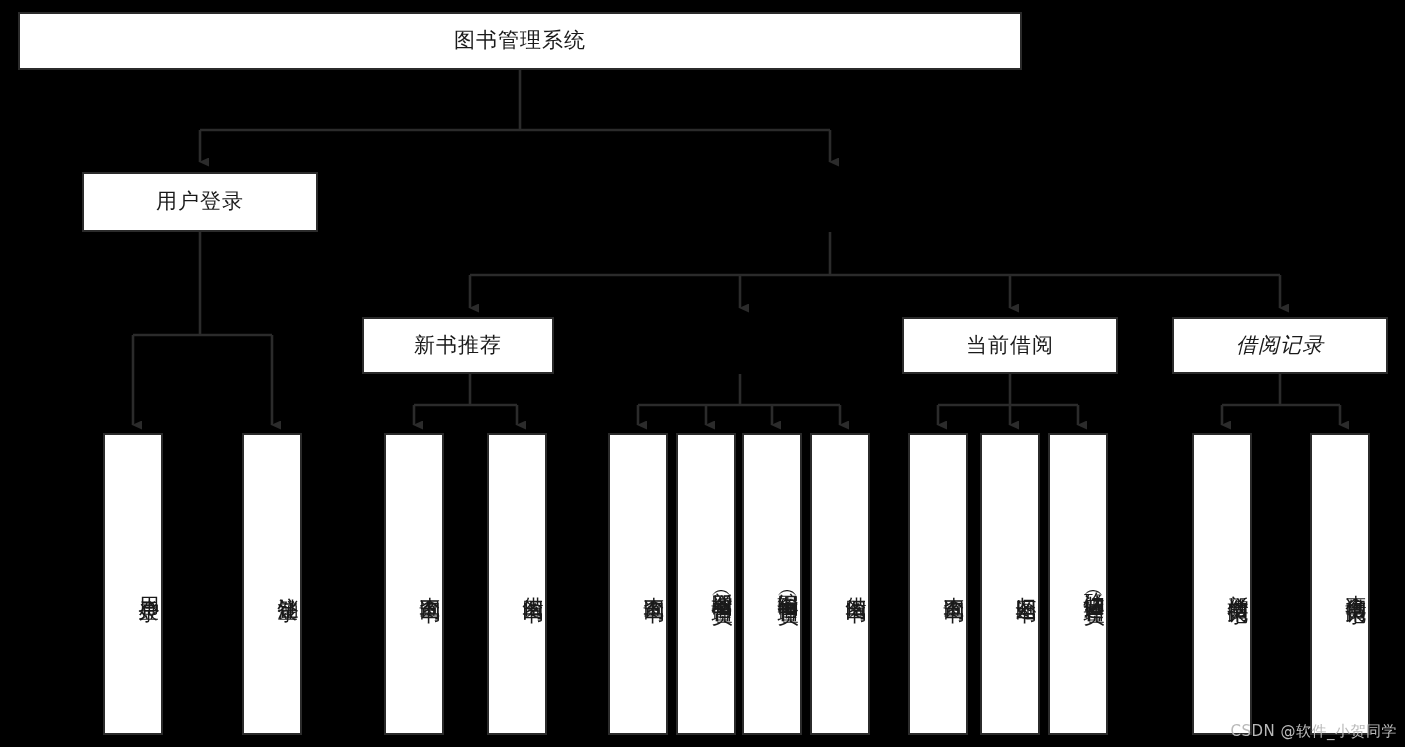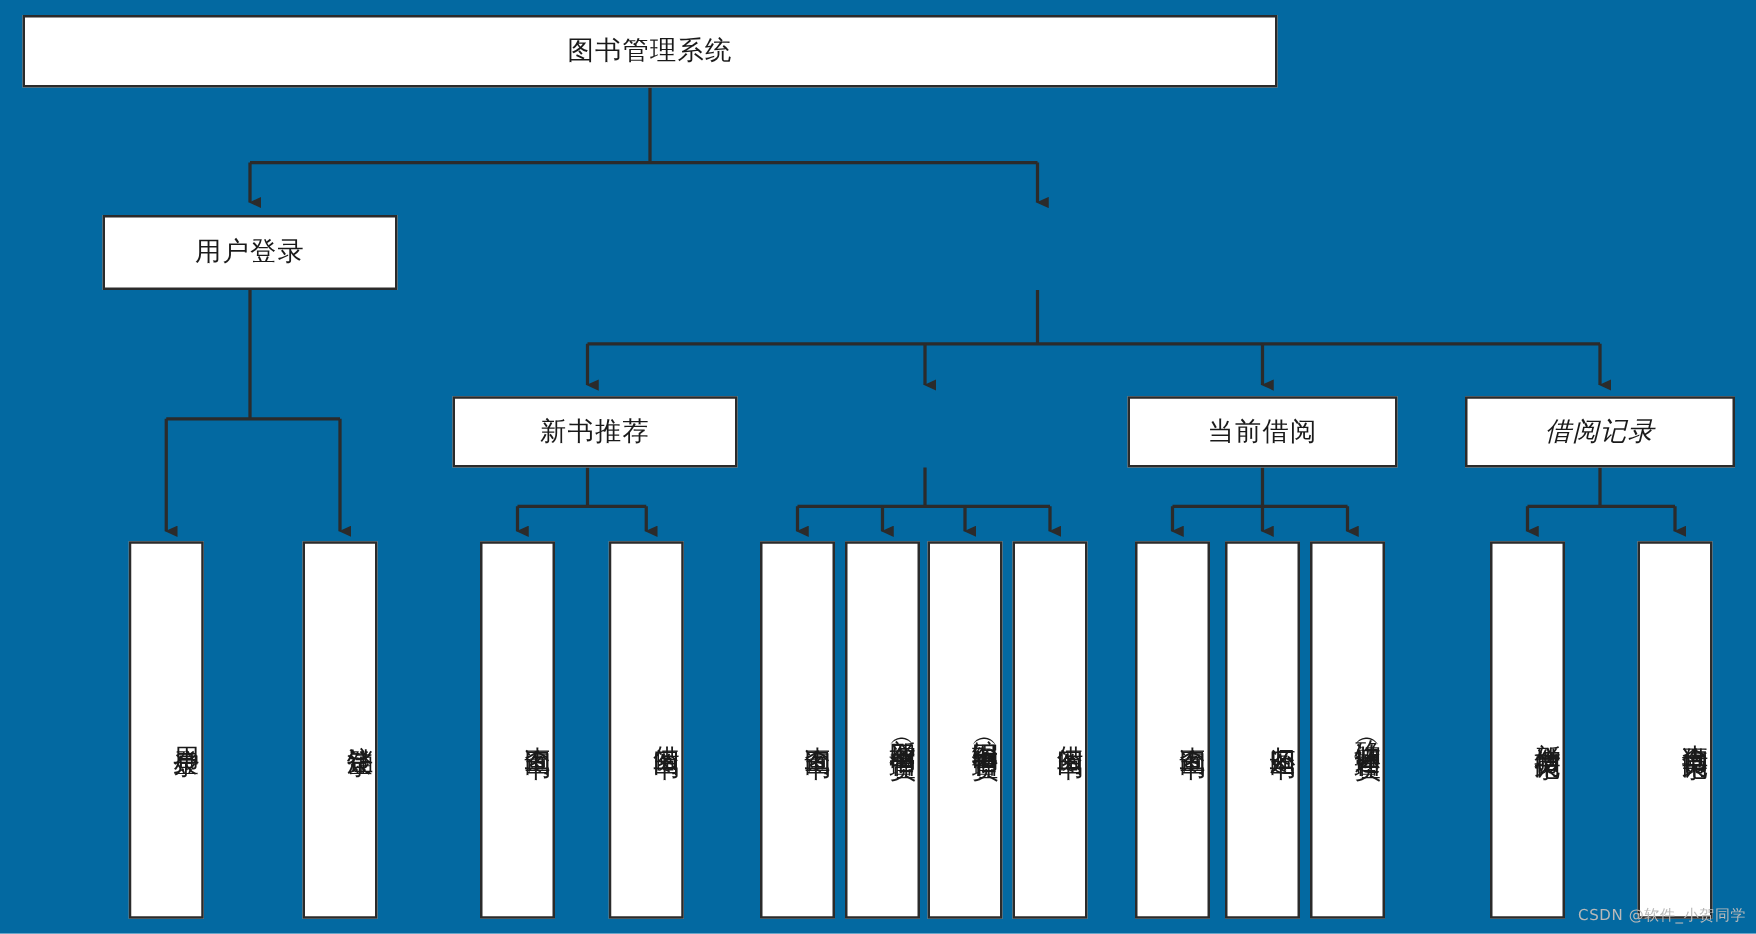--- a/index.html
+++ b/index.html
@@ -7,21 +7,21 @@
     padding: 0;
     background: #ffffff;
   }
   body {
     font-family: "DejaVu Sans", "Liberation Sans", sans-serif;
   }
   #canvas {
     position: relative;
     width: 1405px;
     height: 747px;
-    background: #0369a1;
+    background: #000000;
     overflow: hidden;
   }
   svg.edges {
     position: absolute;
     left: 0;
     top: 0;
     width: 1405px;
     height: 747px;
     pointer-events: none;
   }
@@ -54,21 +54,21 @@
   .node.vert span {
     writing-mode: vertical-rl;
     text-orientation: upright;
     display: block;
     white-space: nowrap;
   }
   #watermark {
     position: absolute;
     right: 8px;
     bottom: 6px;
-    font-size: 12px;
+    font-size: 15px;
     color: #b9b9b9;
     letter-spacing: 0.5px;
     white-space: nowrap;
   }
 </style>
 </head>
 <body>
 
 <div id="canvas">
 
@@ -124,21 +124,21 @@
   </svg>
 
   <div class="node horiz" style="left:18px; top:12px; width:1004px; height:58px;">
     <span>图书管理系统</span>
   </div>
 
   <div class="node horiz" style="left:82px; top:172px; width:236px; height:60px;">
     <span>用户登录</span>
   </div>
 
-  <div class="node horiz" style="left:362px; top:317px; width:228px; height:57px;">
+  <div class="node horiz" style="left:362px; top:317px; width:192px; height:57px;">
     <span>新书推荐</span>
   </div>
   <div class="node horiz" style="left:902px; top:317px; width:216px; height:57px;justify-content:center;">
     <span>当前借阅</span>
   </div>
   <div class="node horiz" style="left:1172px; top:317px; width:216px; height:57px;font-style:italic;">
     <span>借阅记录</span>
   </div>
 
   <div class="node vert" style="left:103px; top:433px; width:60px; height:302px;">

